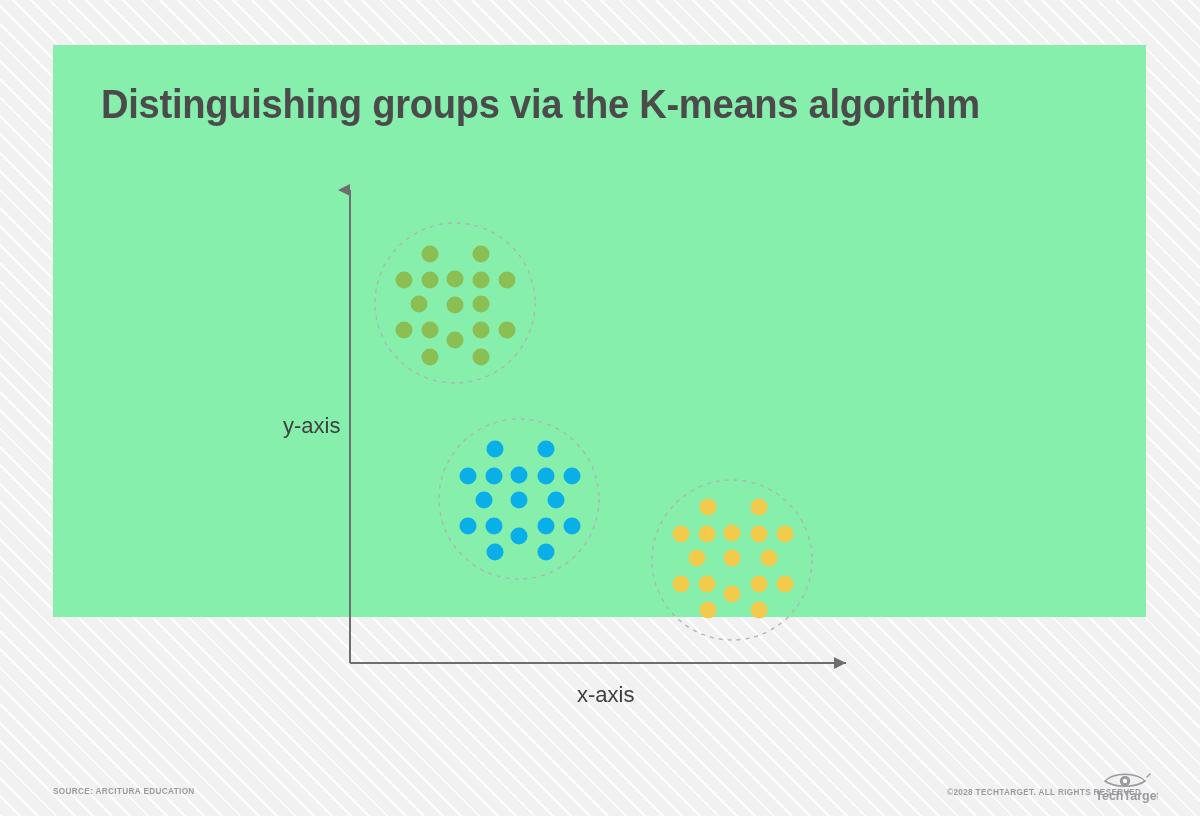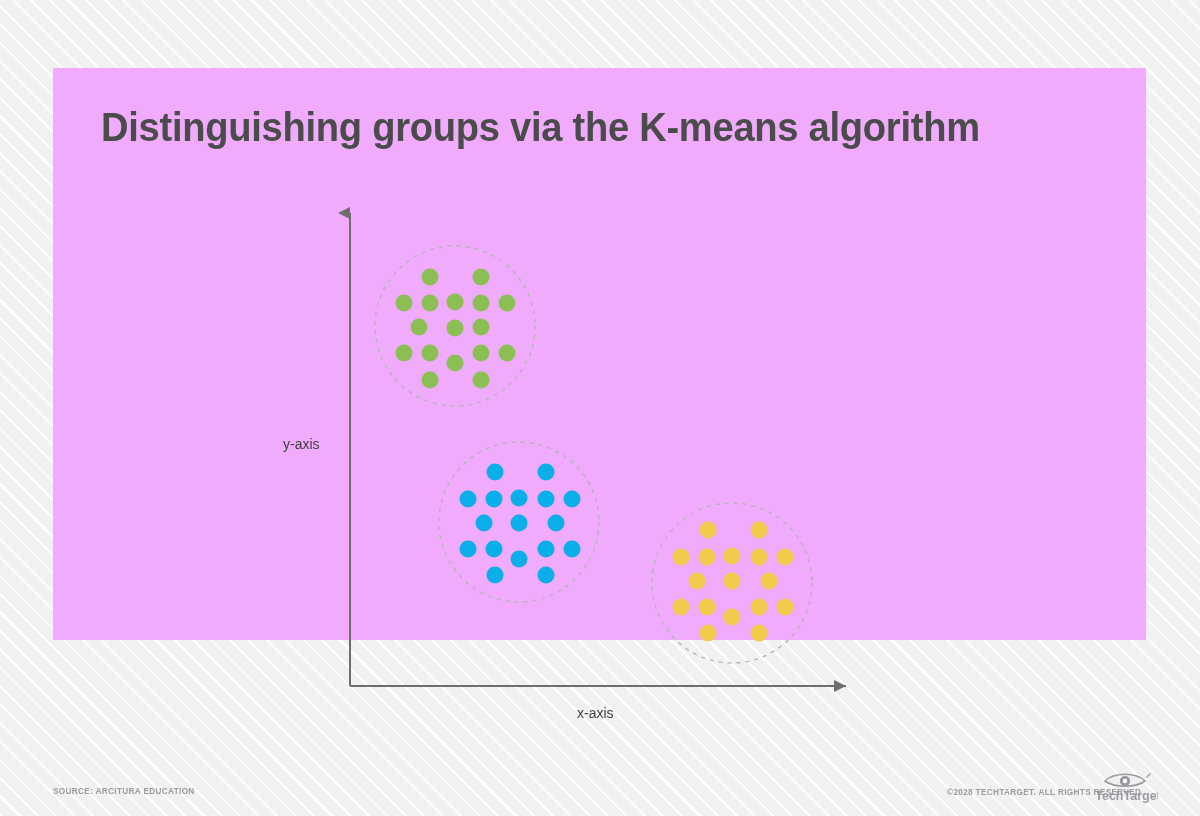--- a/index.html
+++ b/index.html
@@ -19,24 +19,24 @@
       #f1f1f1 2px,
       #f1f1f1 13px
     );
     position: relative;
   }
 
   
   #card {
     position: absolute;
     left: 53px;
-    top: 68px;
+    top: 45px;
     width: 1093px;
     height: 572px;
-    background: #f0abfc;
+    background: #86efac;
   }
 
   
   #page-title {
     position: absolute;
     left: 48px;
     top: 35px;
     width: 1010px;
     font-size: 41px;
     line-height: 48px;
@@ -59,21 +59,21 @@
   }
   #figure-svg {
     position: absolute;
     left: 0;
     top: 0;
   }
 
   
   .axis-label {
     position: absolute;
-    font-size: 14px;
+    font-size: 22px;
     color: #3f3f3f;
     font-family: "Liberation Sans", sans-serif;
     white-space: nowrap;
     text-align: center;
   }
   #y-axis-label {
     left: 230px;
     top: 368px;
   }
   #x-axis-label {

